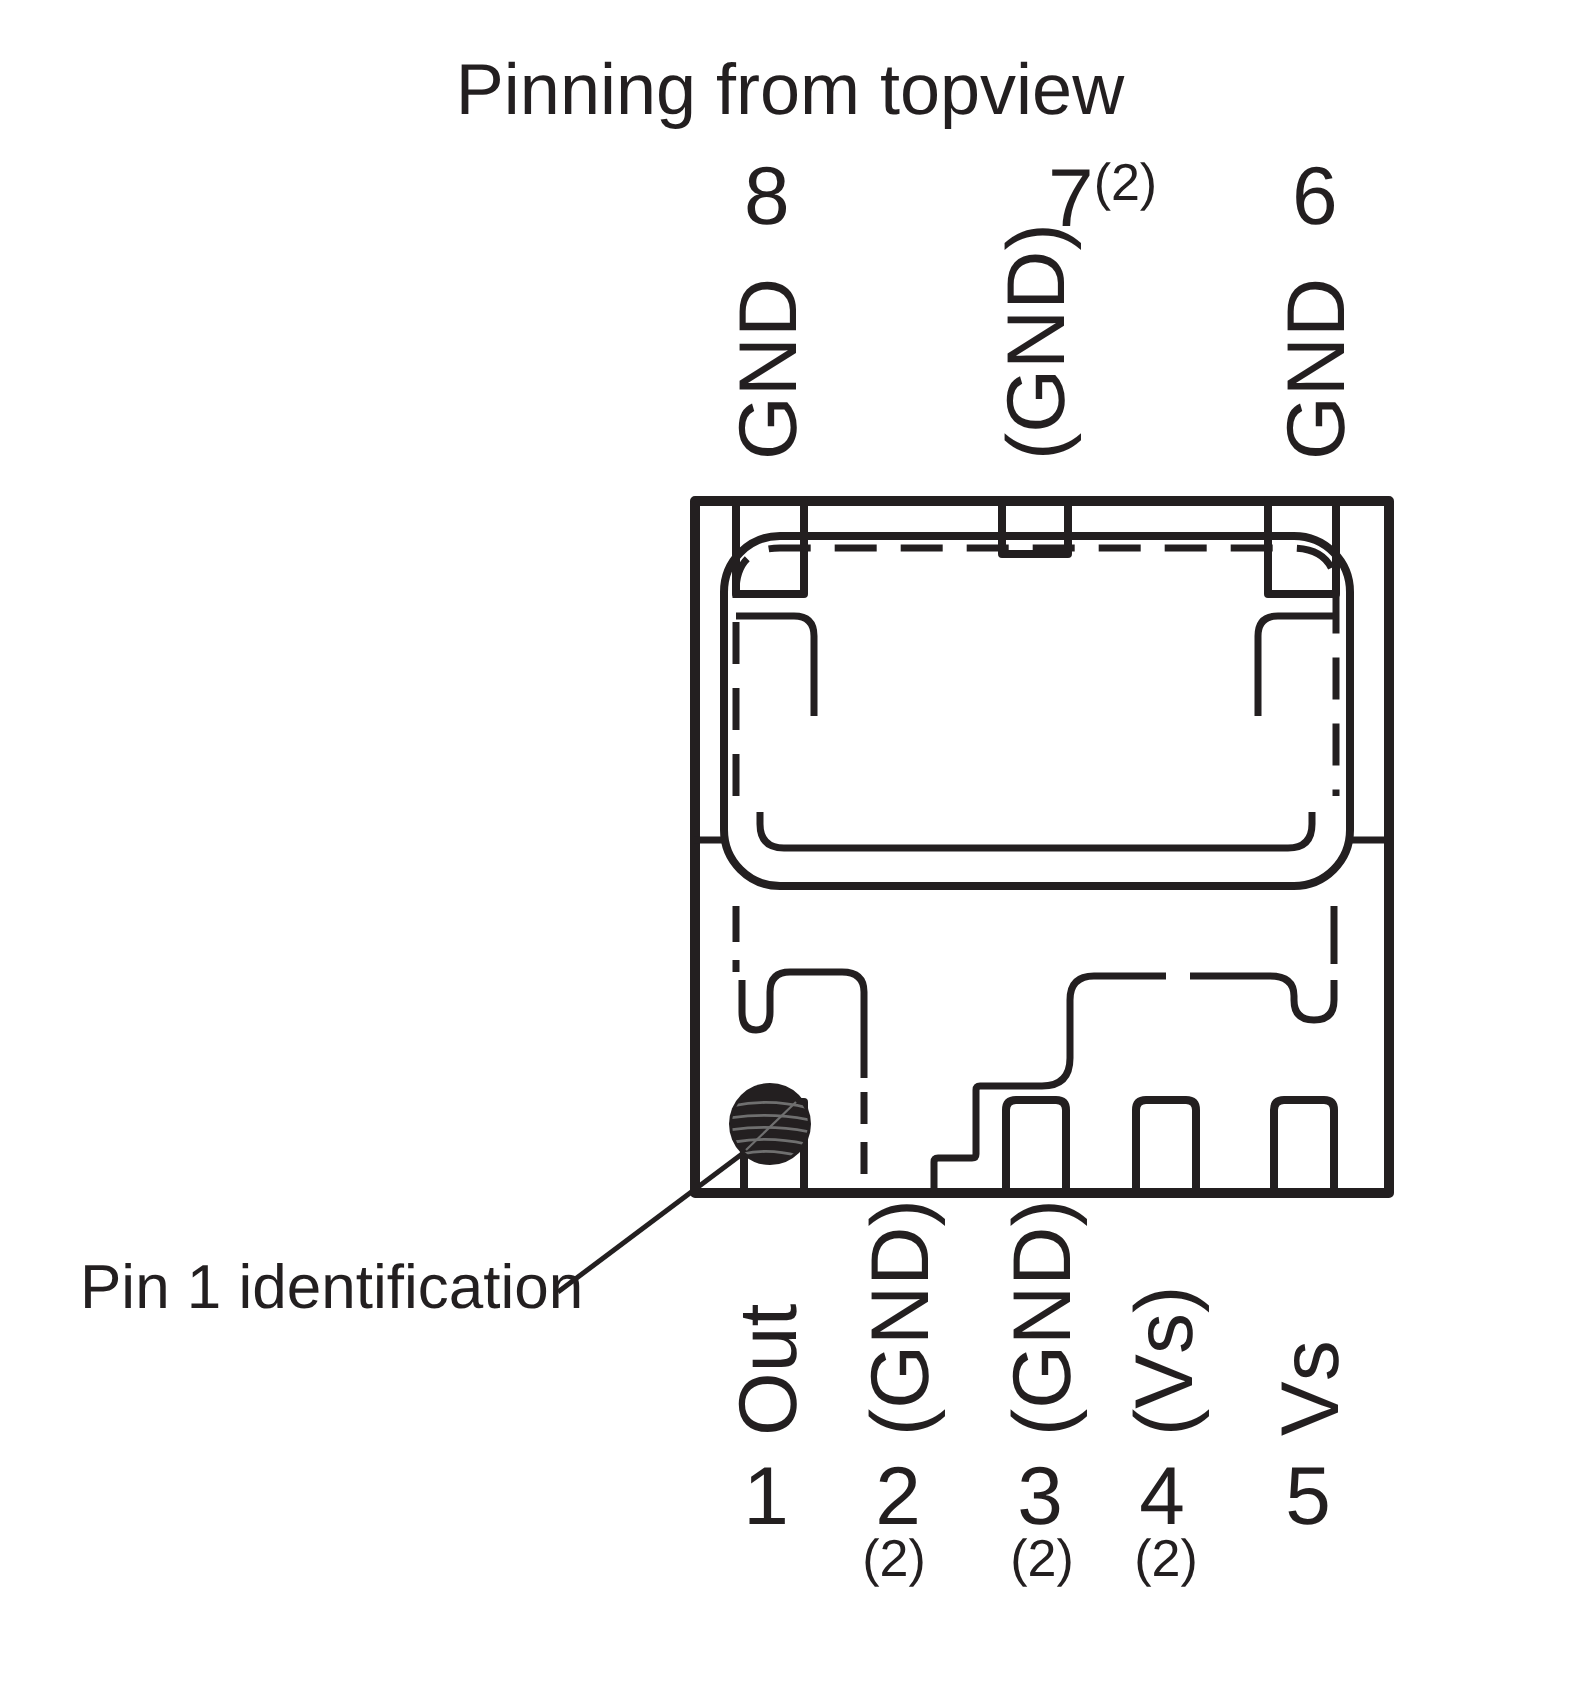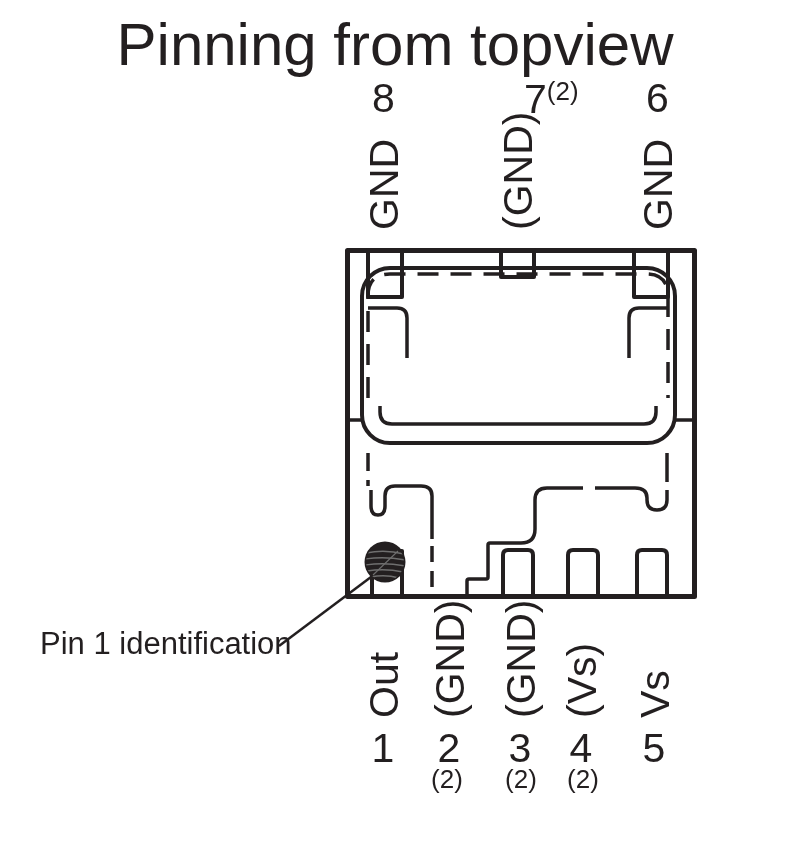--- a/index.html
+++ b/index.html
@@ -9,21 +9,21 @@
     height: 846px;
     background: #ffffff;
     overflow: hidden;
     font-family: "Liberation Sans", sans-serif;
     color: #231f20;
   }
   .abs { position: absolute; }
   #title {
     left: 0; right: 0; top: 21px;
     text-align: center;
-    font-size: 60px;
+    font-size: 36px;
     line-height: 48px;
     white-space: nowrap;
   }
   .pin-num {
     font-size: 41px;
     line-height: 41px;
     white-space: nowrap;
   }
   .pin-num sup, .footnote {
     font-size: 26px;

